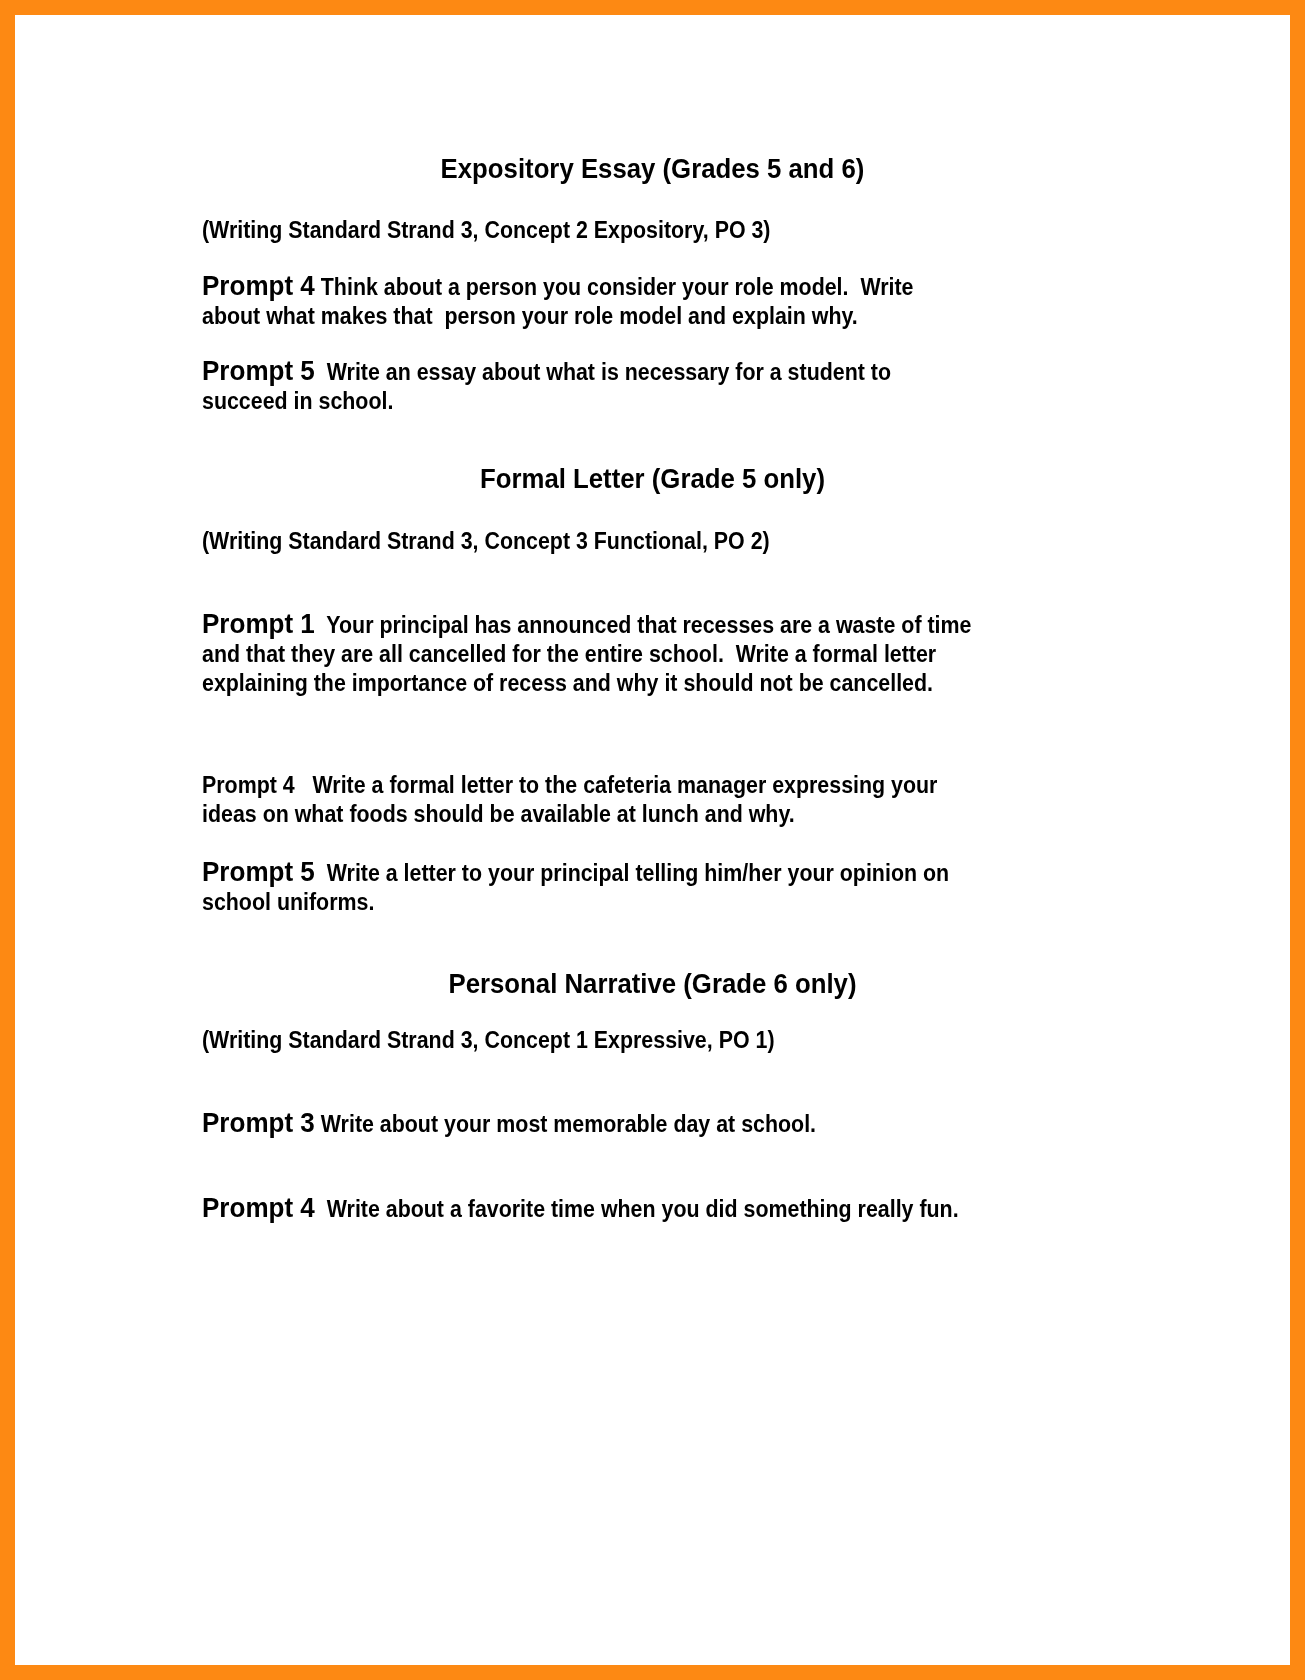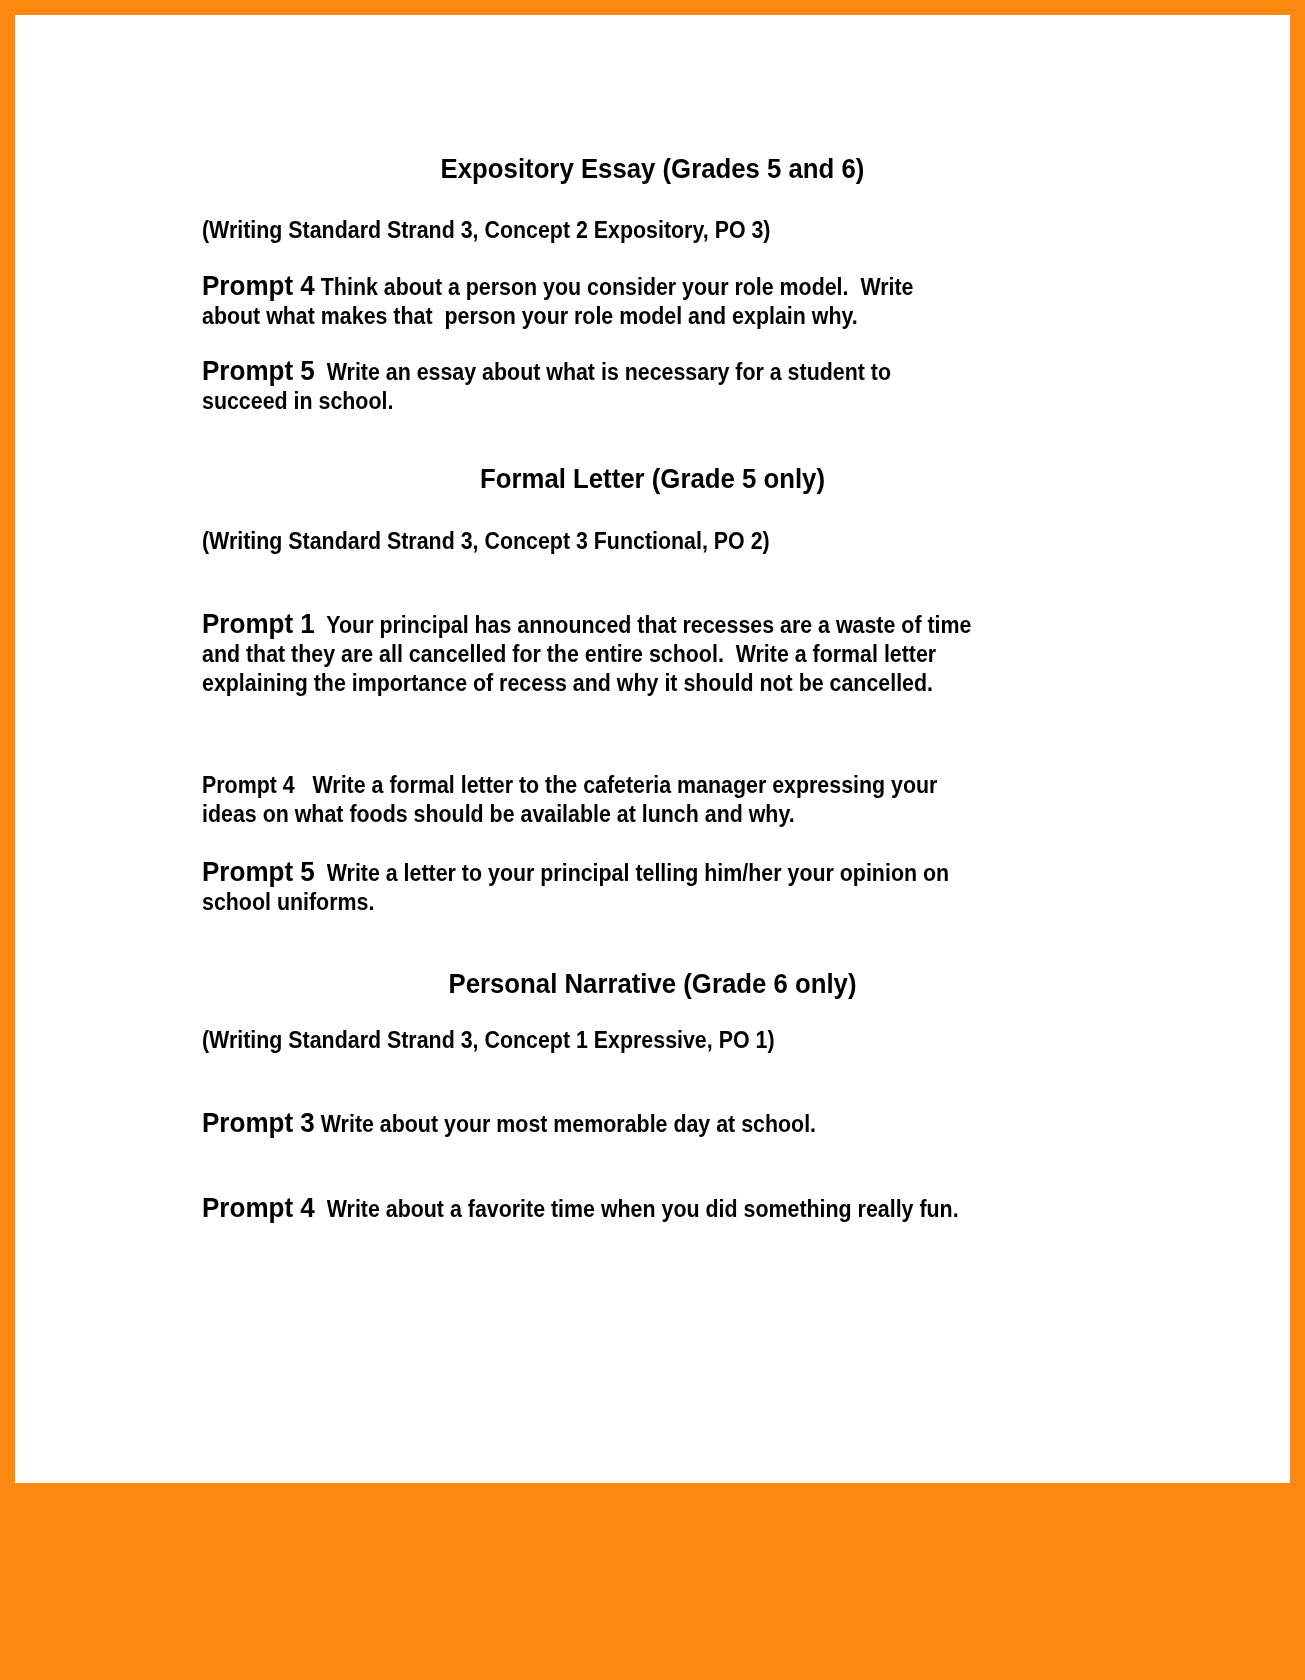--- a/index.html
+++ b/index.html
@@ -1,17 +1,17 @@
 <!DOCTYPE html>
 <html><head>
 <meta charset="utf-8">
 <style>
   html, body { margin:0; padding:0; }
   body { width:1305px; height:1680px; background:#fd8913; position:relative; overflow:hidden; }
-  .page { position:absolute; left:15px; top:15px; width:1275px; height:1468px; background:#ffffff; }
+  .page { position:absolute; left:15px; top:15px; width:1275px; height:1650px; background:#ffffff; }
   .doc { position:absolute; left:0; top:0; width:100%; height:100%;
          font-family:"Liberation Sans", sans-serif; font-weight:bold; color:#000; }
   .h { position:absolute; left:0; width:1275px; text-align:center; font-size:28px; transform:scaleX(0.92); transform-origin:center; }
   .std { position:absolute; left:187px; font-size:23px; transform:scaleX(0.93); transform-origin:left; white-space:nowrap; }
   .p { position:absolute; left:187px; width:900px; font-size:23px; line-height:29px; transform:scaleX(0.93); transform-origin:left; }
   .p .lbl { font-size:28px; }
   .p .lbl.small { font-size:23px; }
   .line { display:block; white-space:pre; }
 </style>
 </head>

